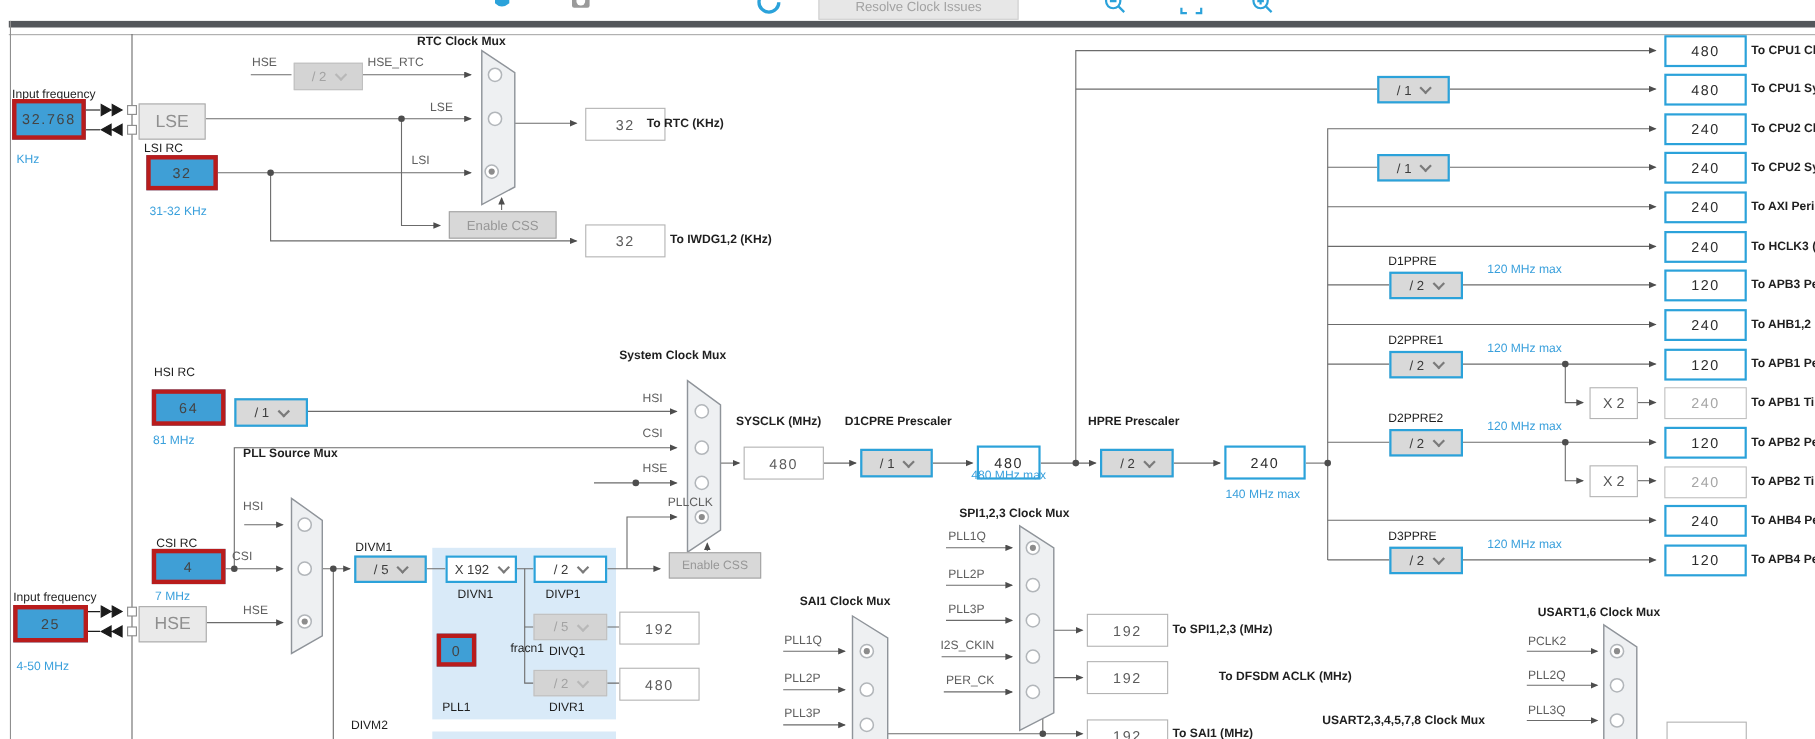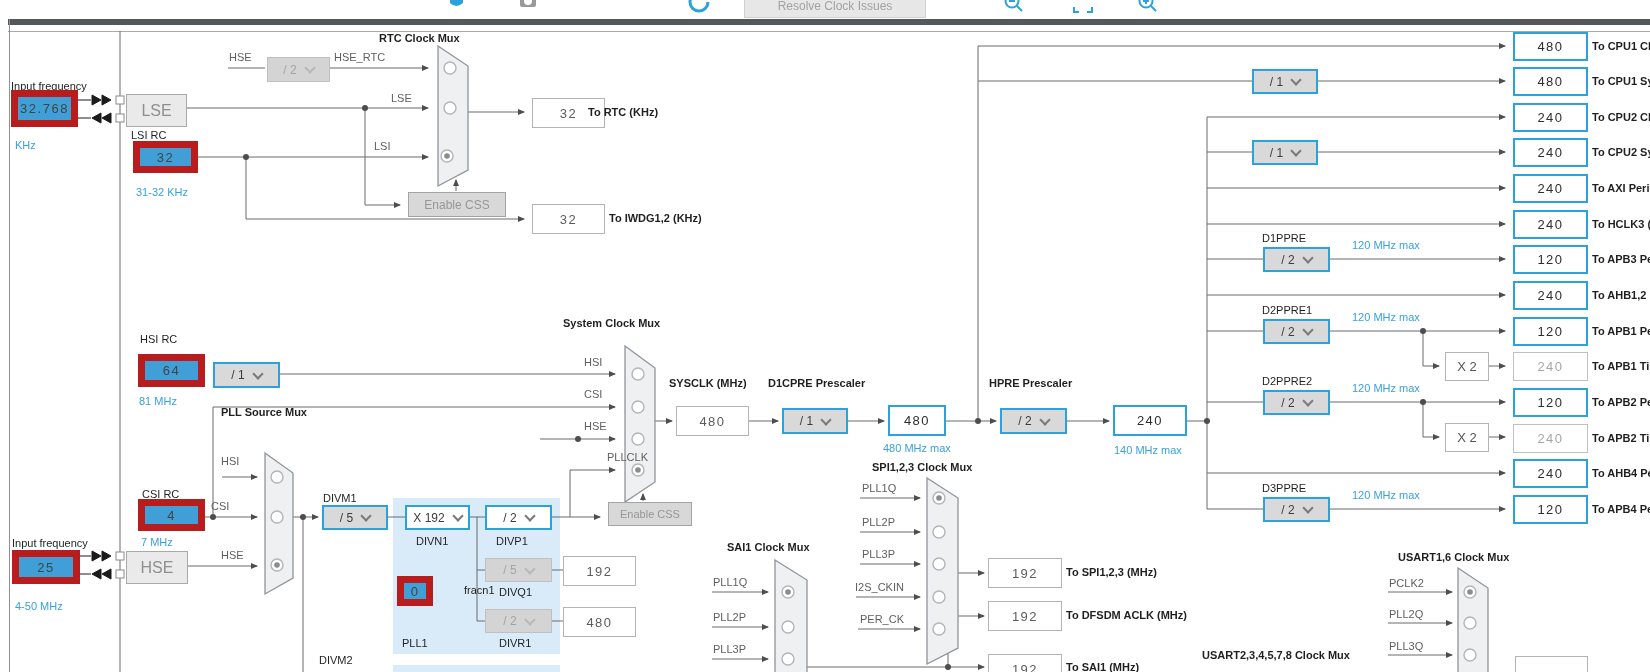--- a/index.html
+++ b/index.html
@@ -7,21 +7,21 @@
     font-family:"Liberation Sans",sans-serif;}
   .a{position:absolute}
   .t{font-size:11px;color:#1f1f1f;white-space:nowrap}
   .tb{font-weight:bold}
   .tw{font-size:11px;color:#5f5f5f;white-space:nowrap}
   .tblue{font-size:11px;color:#3aa0dc;white-space:nowrap}
   .vb{display:flex;align-items:center;justify-content:center;background:#fff;
       border:1px solid #b3b3b3;color:#5c5c5c;font-size:13px;letter-spacing:1.5px;box-sizing:border-box}
   .vb-act{border:2px solid #2ba2da;color:#2e2e2e}
   .vb-gray{border:1px solid #c0c0c0;color:#a6a6a6}
-  .vb-src{background:#3f9fd6;border:7px solid #b91c1c;color:#444}
+  .vb-src{background:#3f9fd6;border:4px solid #b91c1c;color:#444}
   .osc{display:flex;align-items:center;justify-content:center;background:#eaeaea;
        border:1px solid #a9a9a9;color:#8f8f8f;font-size:16px;box-sizing:border-box}
   .dd{display:flex;align-items:center;justify-content:center;gap:9px;font-size:12px;
       background:#d9d9d9;border:2px solid #2ba2da;color:#3c3c3c;box-sizing:border-box}
   .dd-white{background:#fff}
   .dd-dis{background:#d4d4d4;border:1px solid #c0c0c0;color:#a3a3a3}
   .chev{width:6px;height:6px;border-right:2px solid #7a7a7a;border-bottom:2px solid #7a7a7a;
         transform:rotate(45deg);margin-top:-3px;flex:0 0 auto}
   .dd-dis .chev{border-color:#b8b8b8}
   .btn-css{display:flex;align-items:center;justify-content:center;background:#d8d8d8;
@@ -266,21 +266,21 @@
   <div class="a tw" style="left:607px;top:451px">PLLCLK</div>
   <div class="a btn-css" style="left:608px;top:502px;width:84px;height:24px;font-size:11px">Enable CSS</div>
   <div class="a t tb" style="left:669px;top:377px">SYSCLK (MHz)</div>
   <div class="a vb" style="left:676px;top:406px;width:73px;height:30px">480</div>
   <div class="a t tb" style="left:768px;top:377px">D1CPRE Prescaler</div>
   <div class="a dd" style="left:782px;top:408px;width:66px;height:26px">
     <span>/ 1</span>
       <span class="chev"></span>
   </div>
   <div class="a vb vb-act" style="left:888px;top:405px;width:58px;height:31px">480</div>
-  <div class="a tblue" style="left:883px;top:442px">480 MHz max</div>
+  <div class="a tblue" style="left:883px;top:426px">480 MHz max</div>
   <div class="a t tb" style="left:989px;top:377px">HPRE Prescaler</div>
   <div class="a dd" style="left:1000px;top:408px;width:67px;height:26px">
     <span>/ 2</span>
       <span class="chev"></span>
   </div>
   <div class="a vb vb-act" style="left:1113px;top:405px;width:74px;height:31px">240</div>
   <div class="a tblue" style="left:1114px;top:444px">140 MHz max</div>
 
   <div class="a t tb" style="left:221px;top:406px">PLL Source Mux</div>
   <div class="a tw" style="left:221px;top:455px">HSI</div>
@@ -333,21 +333,21 @@
   <div class="a tw" style="left:855px;top:581px">I2S_CKIN</div>
   <div class="a tw" style="left:860px;top:613px">PER_CK</div>
   <div class="a vb" style="left:988px;top:558px;width:74px;height:30px">192</div>
   <div class="a t tb" style="left:1066px;top:566px">To SPI1,2,3 (MHz)</div>
 
   <div class="a t tb" style="left:727px;top:541px">SAI1 Clock Mux</div>
   <div class="a tw" style="left:713px;top:576px">PLL1Q</div>
   <div class="a tw" style="left:713px;top:611px">PLL2P</div>
   <div class="a tw" style="left:713px;top:643px">PLL3P</div>
   <div class="a vb" style="left:988px;top:601px;width:74px;height:30px">192</div>
-  <div class="a t tb" style="left:1066px;top:609px">To DFSDM ACLK (MHz)</div>
+  <div class="a t tb" style="left:1108px;top:609px">To DFSDM ACLK (MHz)</div>
   <div class="a vb" style="left:988px;top:654px;width:74px;height:30px">192</div>
   <div class="a t tb" style="left:1066px;top:661px">To SAI1 (MHz)</div>
 
   <div class="a t tb" style="left:1398px;top:551px">USART1,6 Clock Mux</div>
   <div class="a tw" style="left:1389px;top:577px">PCLK2</div>
   <div class="a tw" style="left:1389px;top:608px">PLL2Q</div>
   <div class="a tw" style="left:1389px;top:640px">PLL3Q</div>
   <div class="a vb" style="left:1515px;top:656px;width:73px;height:30px"></div>
   <div class="a t tb" style="left:1202px;top:649px">USART2,3,4,5,7,8 Clock Mux</div>
 

